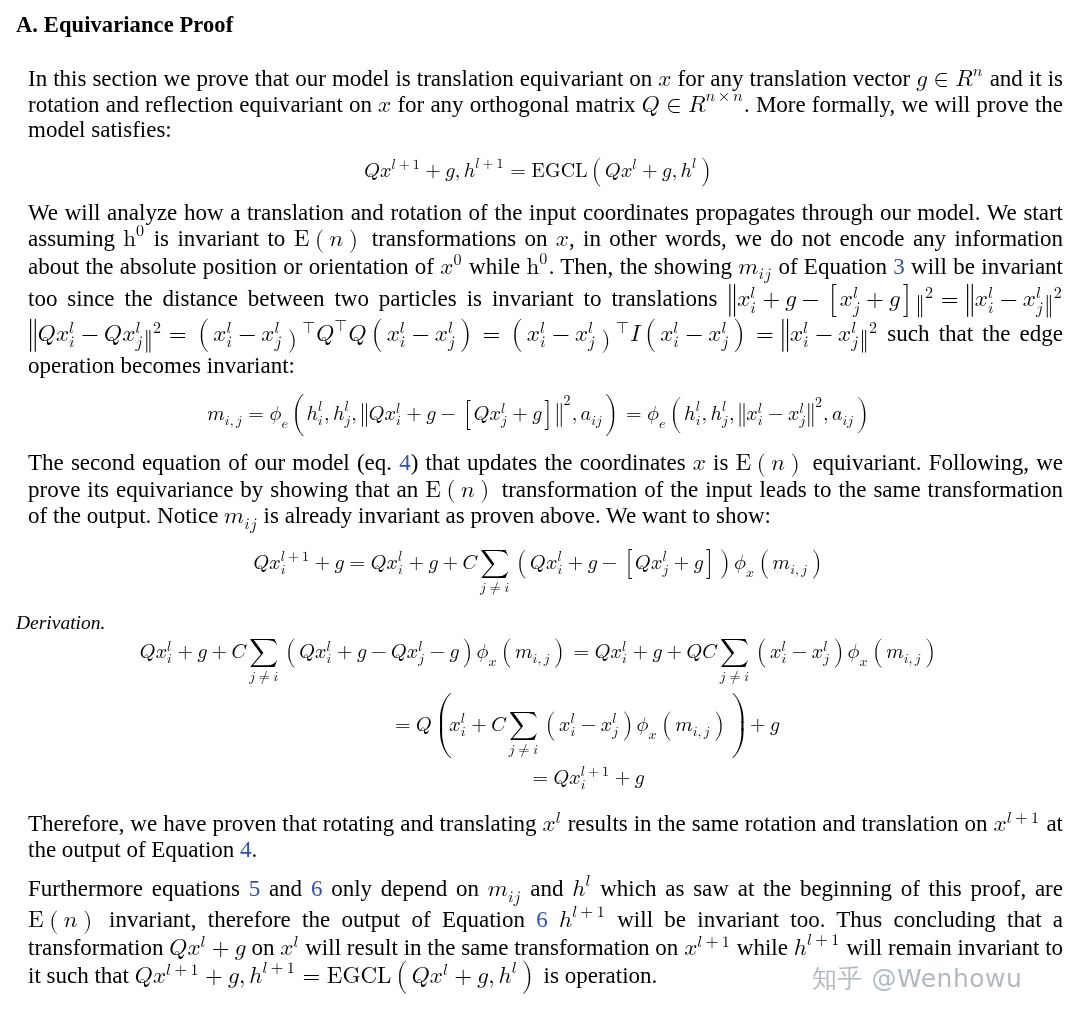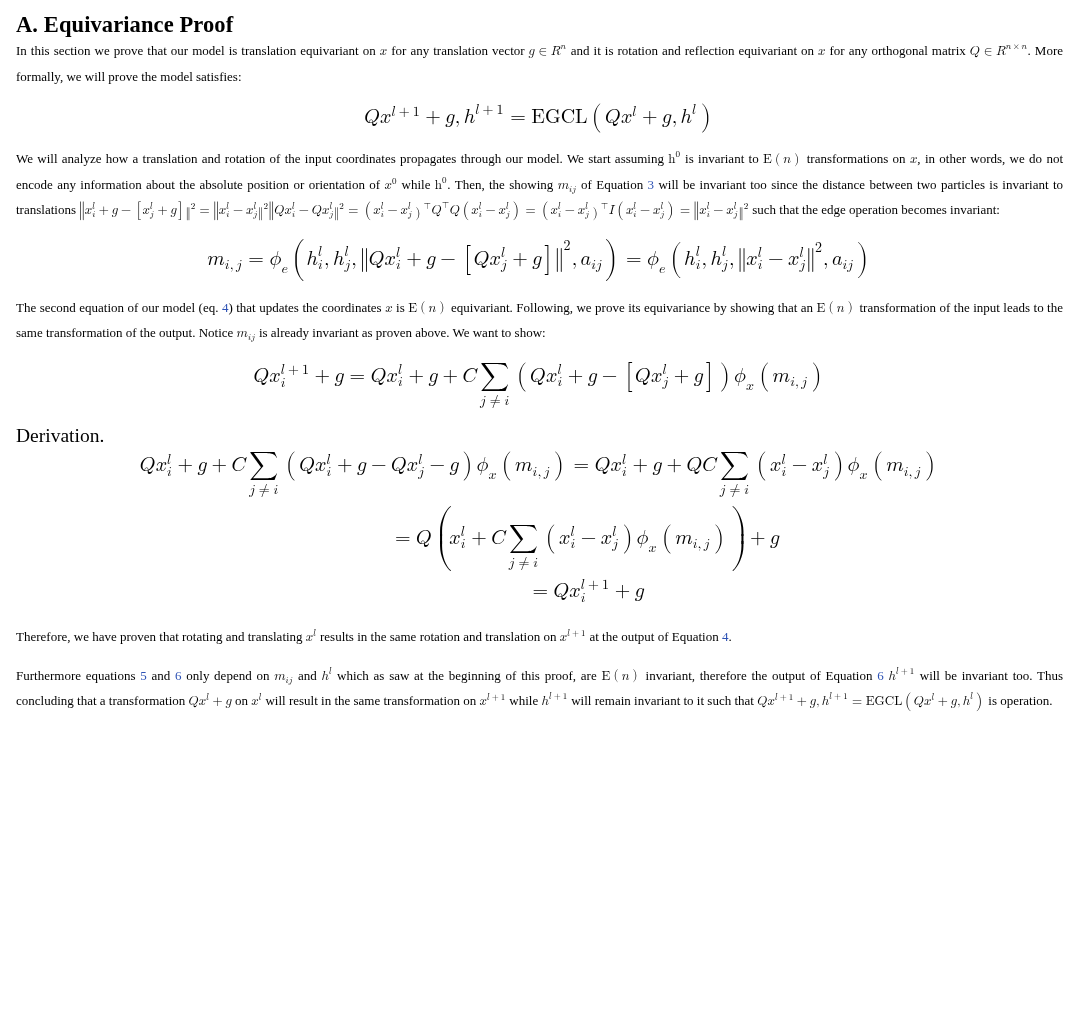--- a/index.html
+++ b/index.html
@@ -22,39 +22,40 @@
     padding: 0;
     box-sizing: border-box;
   }
   .content {
     padding: 8px 16px 0 16px;
   }
   h2.section-heading {
     font-family: "Liberation Serif", "DejaVu Serif", serif;
     font-weight: bold;
     font-size: 22.5px;
-    margin: 4px 0 0 0;
+    margin: 4px 0 28px 0;
     letter-spacing: 0.1px;
   }
   p.para {
-    font-size: 13px;
+    font-size: 23px;
     line-height: 25.5px;
-    margin: 0 0 0 0;
+    margin: 0 0 0 12px;
     text-align: justify;
     text-justify: inter-word;
     hyphens: none;
   }
   p.para + p.para { margin-top: 13px; }
   .eq-block {
     text-align: center;
     margin: 14px 0 13px 0;
     font-size: 20px;
   }
   .eq-block.tall { margin: 16px 0 14px 0; }
   .derivation-label {
+    font-style: italic;
     font-size: 19.5px;
     margin: 16px 0 4px 0;
   }
   .deriv-lines {
     margin: 0 0 8px 0;
   }
   .deriv-line {
     display: block;
     text-align: center;
     font-size: 20px;
@@ -891,13 +892,14 @@
             <msup>
               <mi mathvariant="bold">h</mi>
               <mi>l</mi>
             </msup>
             <mo>)</mo>
           </mrow>
         </math><span> is operation.</span></p>
 
   </div>
 
+  <div class="watermark">知乎 @Wenhowu</div>
 </div>
 
 </body></html>

